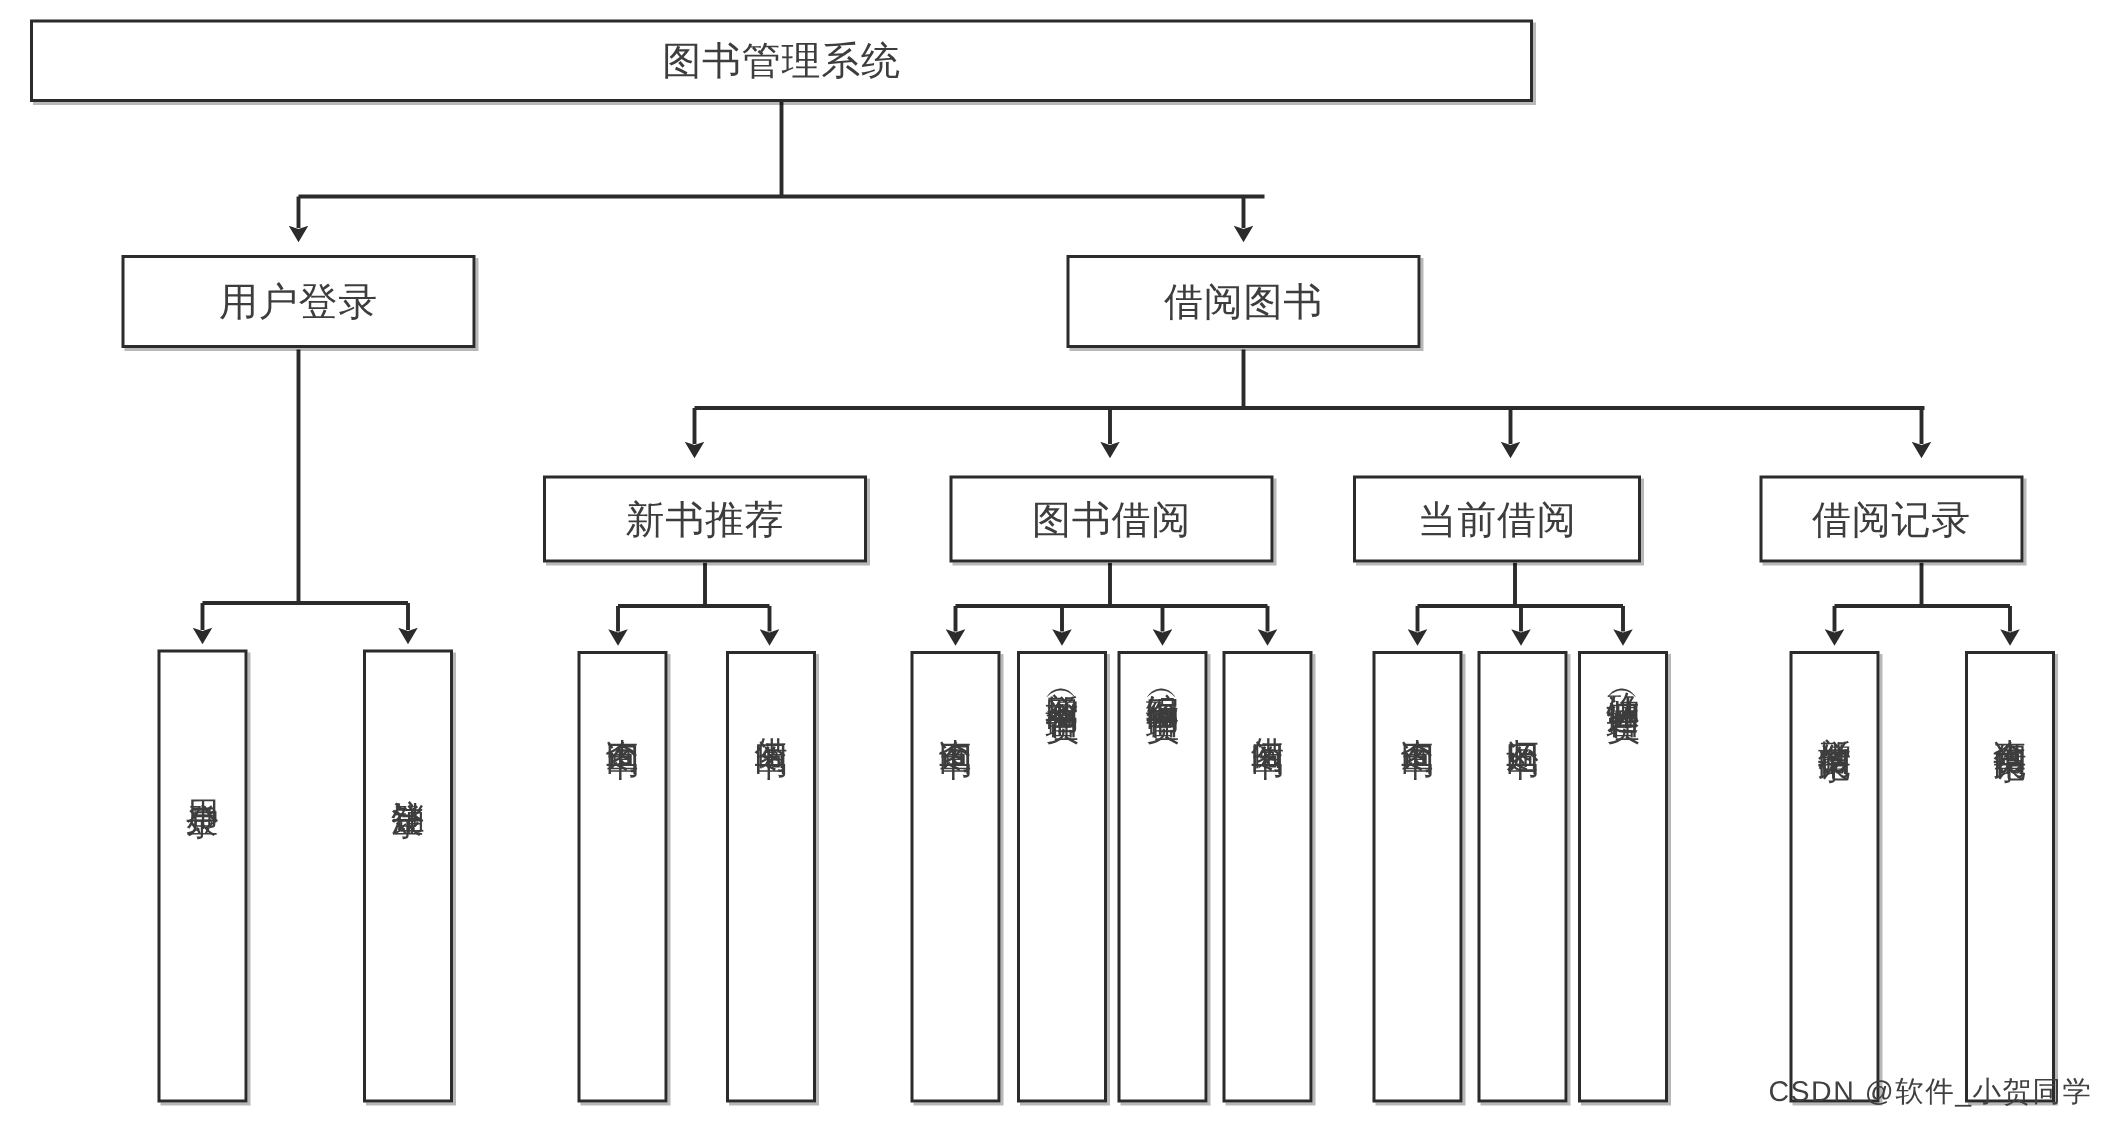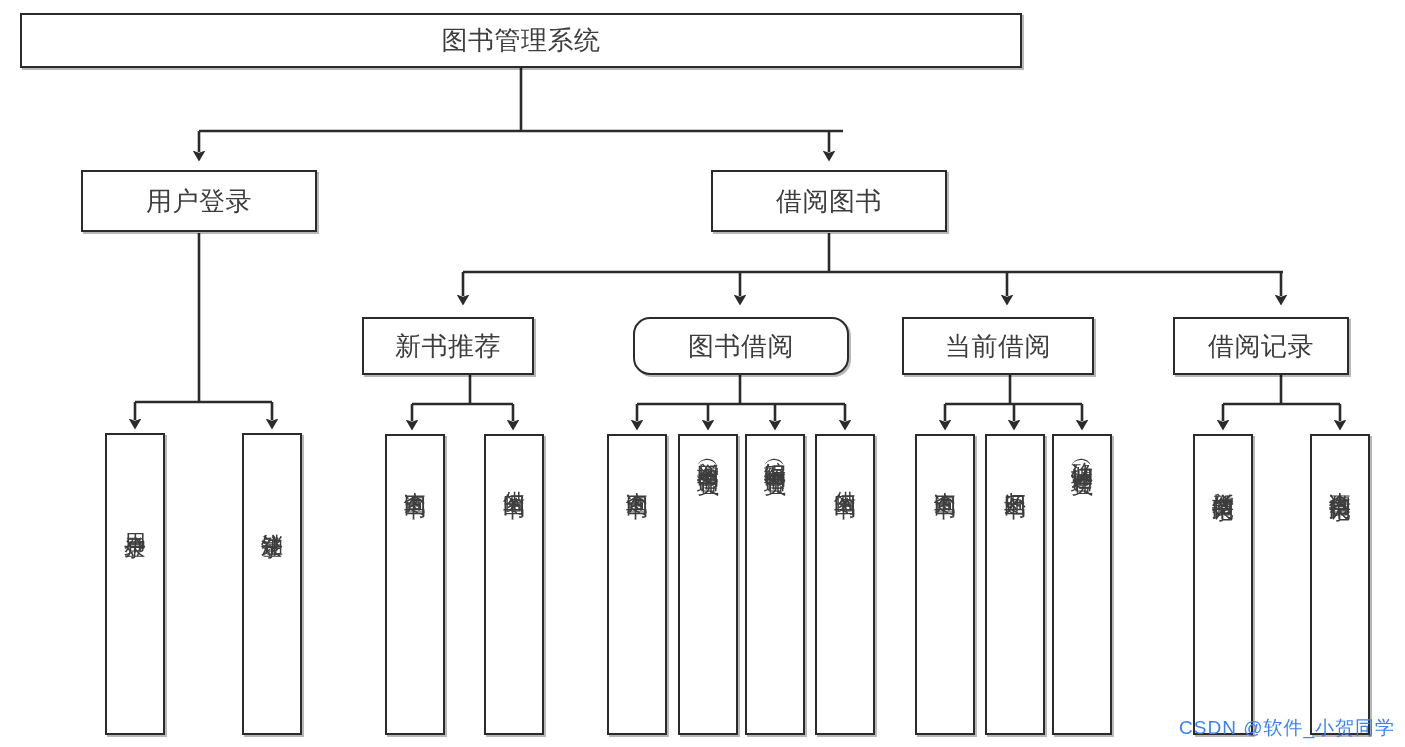--- a/index.html
+++ b/index.html
@@ -65,21 +65,21 @@
     margin-top: 30px;
   }
   .node.leaf.topalign .label {
     margin-top: 0px;
   }
   #watermark {
     position: absolute;
     right: 10px;
     bottom: 6px;
     font-size: 19px;
-    color: #3b82f6;
+    color: #404040;
     letter-spacing: 1px;
     white-space: nowrap;
   }
 </style>
 </head>
 <body>
 
 <div id="canvas">
 
   <svg id="wires" viewBox="0 0 1405 747">
@@ -137,25 +137,25 @@
   </div>
 
   <div class="node" style="left:81px; top:170px; width:236px; height:62px;">
     <span class="label">用户登录</span>
   </div>
 
   <div class="node" style="left:711px; top:170px; width:236px; height:62px;">
     <span class="label">借阅图书</span>
   </div>
 
-  <div class="node" style="left:362px; top:317px; width:172px; height:58px;">
+  <div class="node" style="left:362px; top:317px; width:216px; height:58px;">
     <span class="label">新书推荐</span>
   </div>
 
-  <div class="node" style="left:633px; top:317px; width:216px; height:58px;border-radius:17px;">
+  <div class="node" style="left:633px; top:317px; width:216px; height:58px;">
     <span class="label">图书借阅</span>
   </div>
 
   <div class="node" style="left:902px; top:317px; width:192px; height:58px;">
     <span class="label">当前借阅</span>
   </div>
 
   <div class="node" style="left:1173px; top:317px; width:176px; height:58px;">
     <span class="label">借阅记录</span>
   </div>

